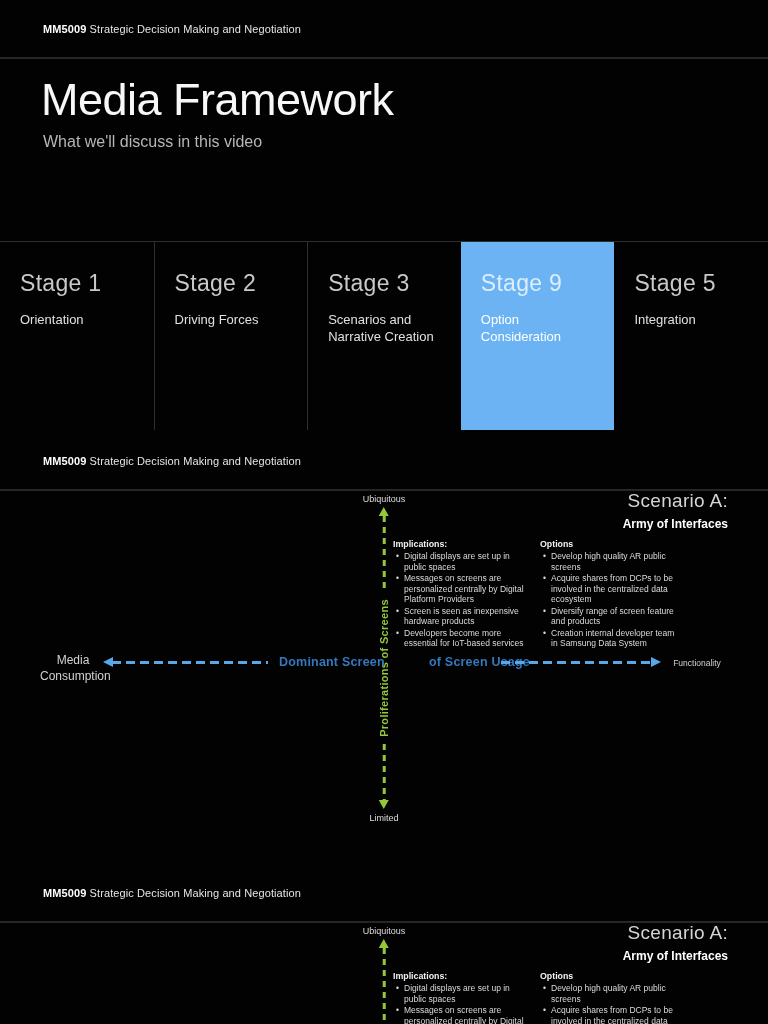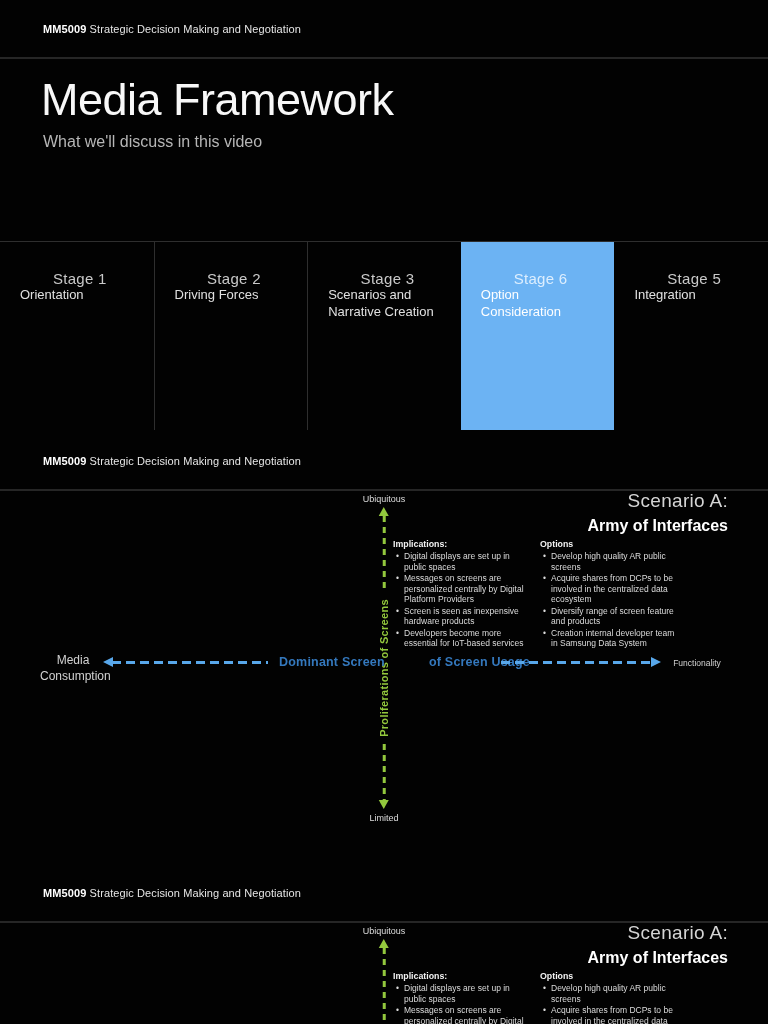--- a/index.html
+++ b/index.html
@@ -14,29 +14,29 @@
 
   
   .title{position:absolute;left:41px;top:74px;margin:0;font-size:45px;font-weight:400;
          color:#f8f8f8;letter-spacing:-.5px;}
   .subtitle{position:absolute;left:43px;top:133px;margin:0;font-size:16px;color:#b6b6b6;}
   .stage-rule{position:absolute;left:0;top:241px;width:768px;height:1px;background:#2e2e2e;}
   .stage-row{position:absolute;left:0;top:242px;width:768px;height:188px;display:flex;}
   .stage-col{width:153.6px;box-sizing:border-box;padding:28px 14px 0 20px;}
   .stage-col.rule-left{border-left:1px solid #2e2e2e;}
   .stage-col.highlight{background:#6cb3f3;}
-  .stage-name{font-size:15px;color:#c9c9c9;letter-spacing:.3px;text-align:center;}
-  .stage-label{font-size:13px;line-height:1.3;color:#e0e0e0;max-width:112px;}
+  .stage-name{font-size:23px;color:#c9c9c9;letter-spacing:.3px;}
+  .stage-label{margin-top:15px;font-size:13px;line-height:1.3;color:#e0e0e0;max-width:112px;}
   .highlight .stage-name{color:#dceefe;}
   .highlight .stage-label{color:#fff;}
 
   
   .scenario-head{position:absolute;right:40px;top:58px;text-align:right;}
   .scenario-title{font-size:19px;color:#d5d5d5;letter-spacing:.3px;}
-  .scenario-sub{margin-top:5px;font-size:16px;font-weight:bold;color:#fff;}
+  .scenario-sub{margin-top:5px;font-size:12px;font-weight:bold;color:#fff;}
 
   .v-axis{position:absolute;left:384px;top:62px;transform:translateX(-50%);
           display:flex;flex-direction:column;align-items:center;}
   .v-top-label,.v-bottom-label{font-size:9px;color:#dedede;}
   .arrow-up{width:0;height:0;margin-top:3px;border-left:5px solid transparent;
             border-right:5px solid transparent;border-bottom:9px solid #93c83d;}
   .arrow-down{width:0;height:0;border-left:5px solid transparent;
               border-right:5px solid transparent;border-top:9px solid #93c83d;}
   .v-dash{width:3px;background:repeating-linear-gradient(180deg,#93c83d 0 6px,transparent 6px 11px);}
   .v-dash.seg-top{height:76px;}
@@ -96,21 +96,21 @@
       </div>
       <div class="stage-col rule-left">
         <div class="stage-name">Stage 2</div>
         <div class="stage-label">Driving Forces</div>
       </div>
       <div class="stage-col rule-left">
         <div class="stage-name">Stage 3</div>
         <div class="stage-label">Scenarios and Narrative Creation</div>
       </div>
       <div class="stage-col highlight">
-        <div class="stage-name">Stage 6</div>
+        <div class="stage-name">Stage 9</div>
         <div class="stage-label">Option Consideration</div>
       </div>
       <div class="stage-col">
         <div class="stage-name">Stage 5</div>
         <div class="stage-label">Integration</div>
       </div>
     </div>
   </section>
 
   <section class="page page-2">

